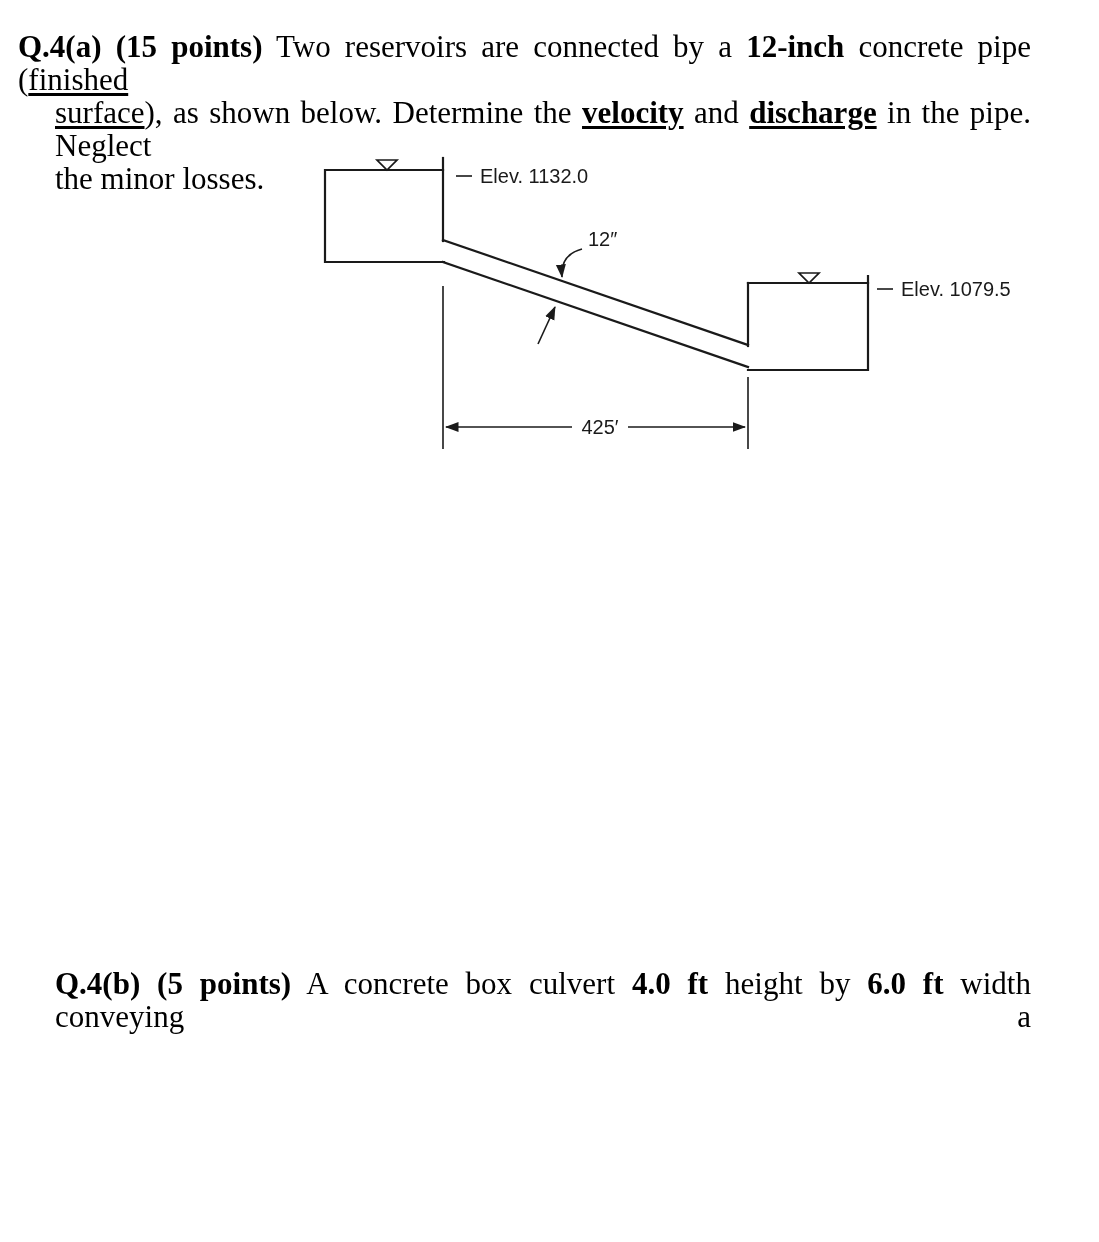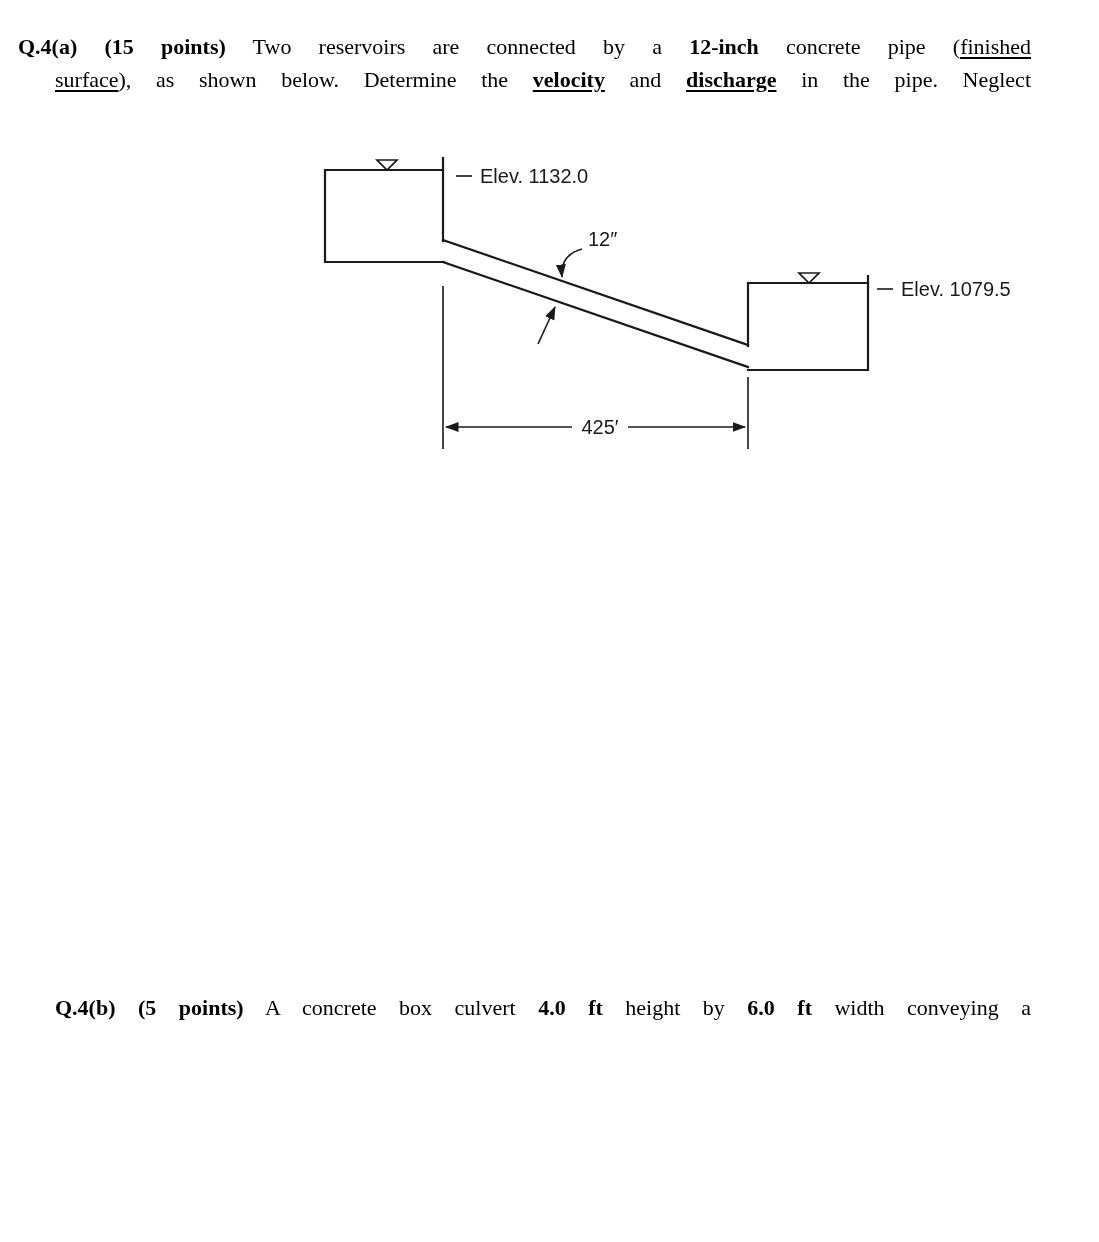--- a/index.html
+++ b/index.html
@@ -7,25 +7,25 @@
     position: relative;
     width: 1099px;
     height: 1242px;
     background: #ffffff;
     font-family: "Liberation Serif", serif;
     color: #000000;
     overflow: hidden;
   }
   .para {
     position: absolute;
-    font-size: 22px;
+    font-size: 31px;
     line-height: 33px;
   }
   .q4a { left: 18px;  top: 30px;  width: 1013px; }
-  .q4b { left: 55px;  top: 991px; width: 976px;  }
+  .q4b { left: 55px;  top: 967px; width: 976px;  }
   .tline { min-height: 33px; }
   .just { text-align: justify; text-align-last: justify; }
   .cont { margin-left: 37px; font-family: Liberation Serif, serif; }
   .b { font-weight: 700; }
   .u { text-decoration: underline; text-underline-offset: 3px; }
   .diagram { position: absolute; left: 0; top: 0; }
   .diagram text {
     font-family: "Liberation Sans", sans-serif;
     font-size: 20px;
     fill: #1a1a1a;
@@ -36,20 +36,21 @@
   .arrfill { fill: #1a1a1a; }
 </style>
 </head>
 <body>
 
 <div class="page">
 
   <div class="para q4a">
       <div class="tline just"><span class="b">Q.4(a) (15 points)</span><span> Two reservoirs are connected by a </span><span class="b">12-inch</span><span> concrete pipe (</span><span class="u">finished</span></div>
       <div class="tline cont just"><span class="u">surface</span><span>), as shown below. Determine the </span><span class="b u">velocity</span><span> and </span><span class="b u">discharge</span><span> in the pipe. Neglect</span></div>
+      <div class="tline cont"><span>the minor losses.</span></div>
     </div>
 
   <svg class="diagram" width="1099" height="470" viewBox="0 0 1099 470">
     <defs>
       <marker id="arr" viewBox="0 0 14 12" refX="12.5" refY="6" markerWidth="14" markerHeight="12" orient="auto-start-reverse" markerUnits="userSpaceOnUse">
         <path class="arrfill" d="M0,1 L13.5,6 L0,11 Z"></path>
       </marker>
     </defs>
 
     <g>

